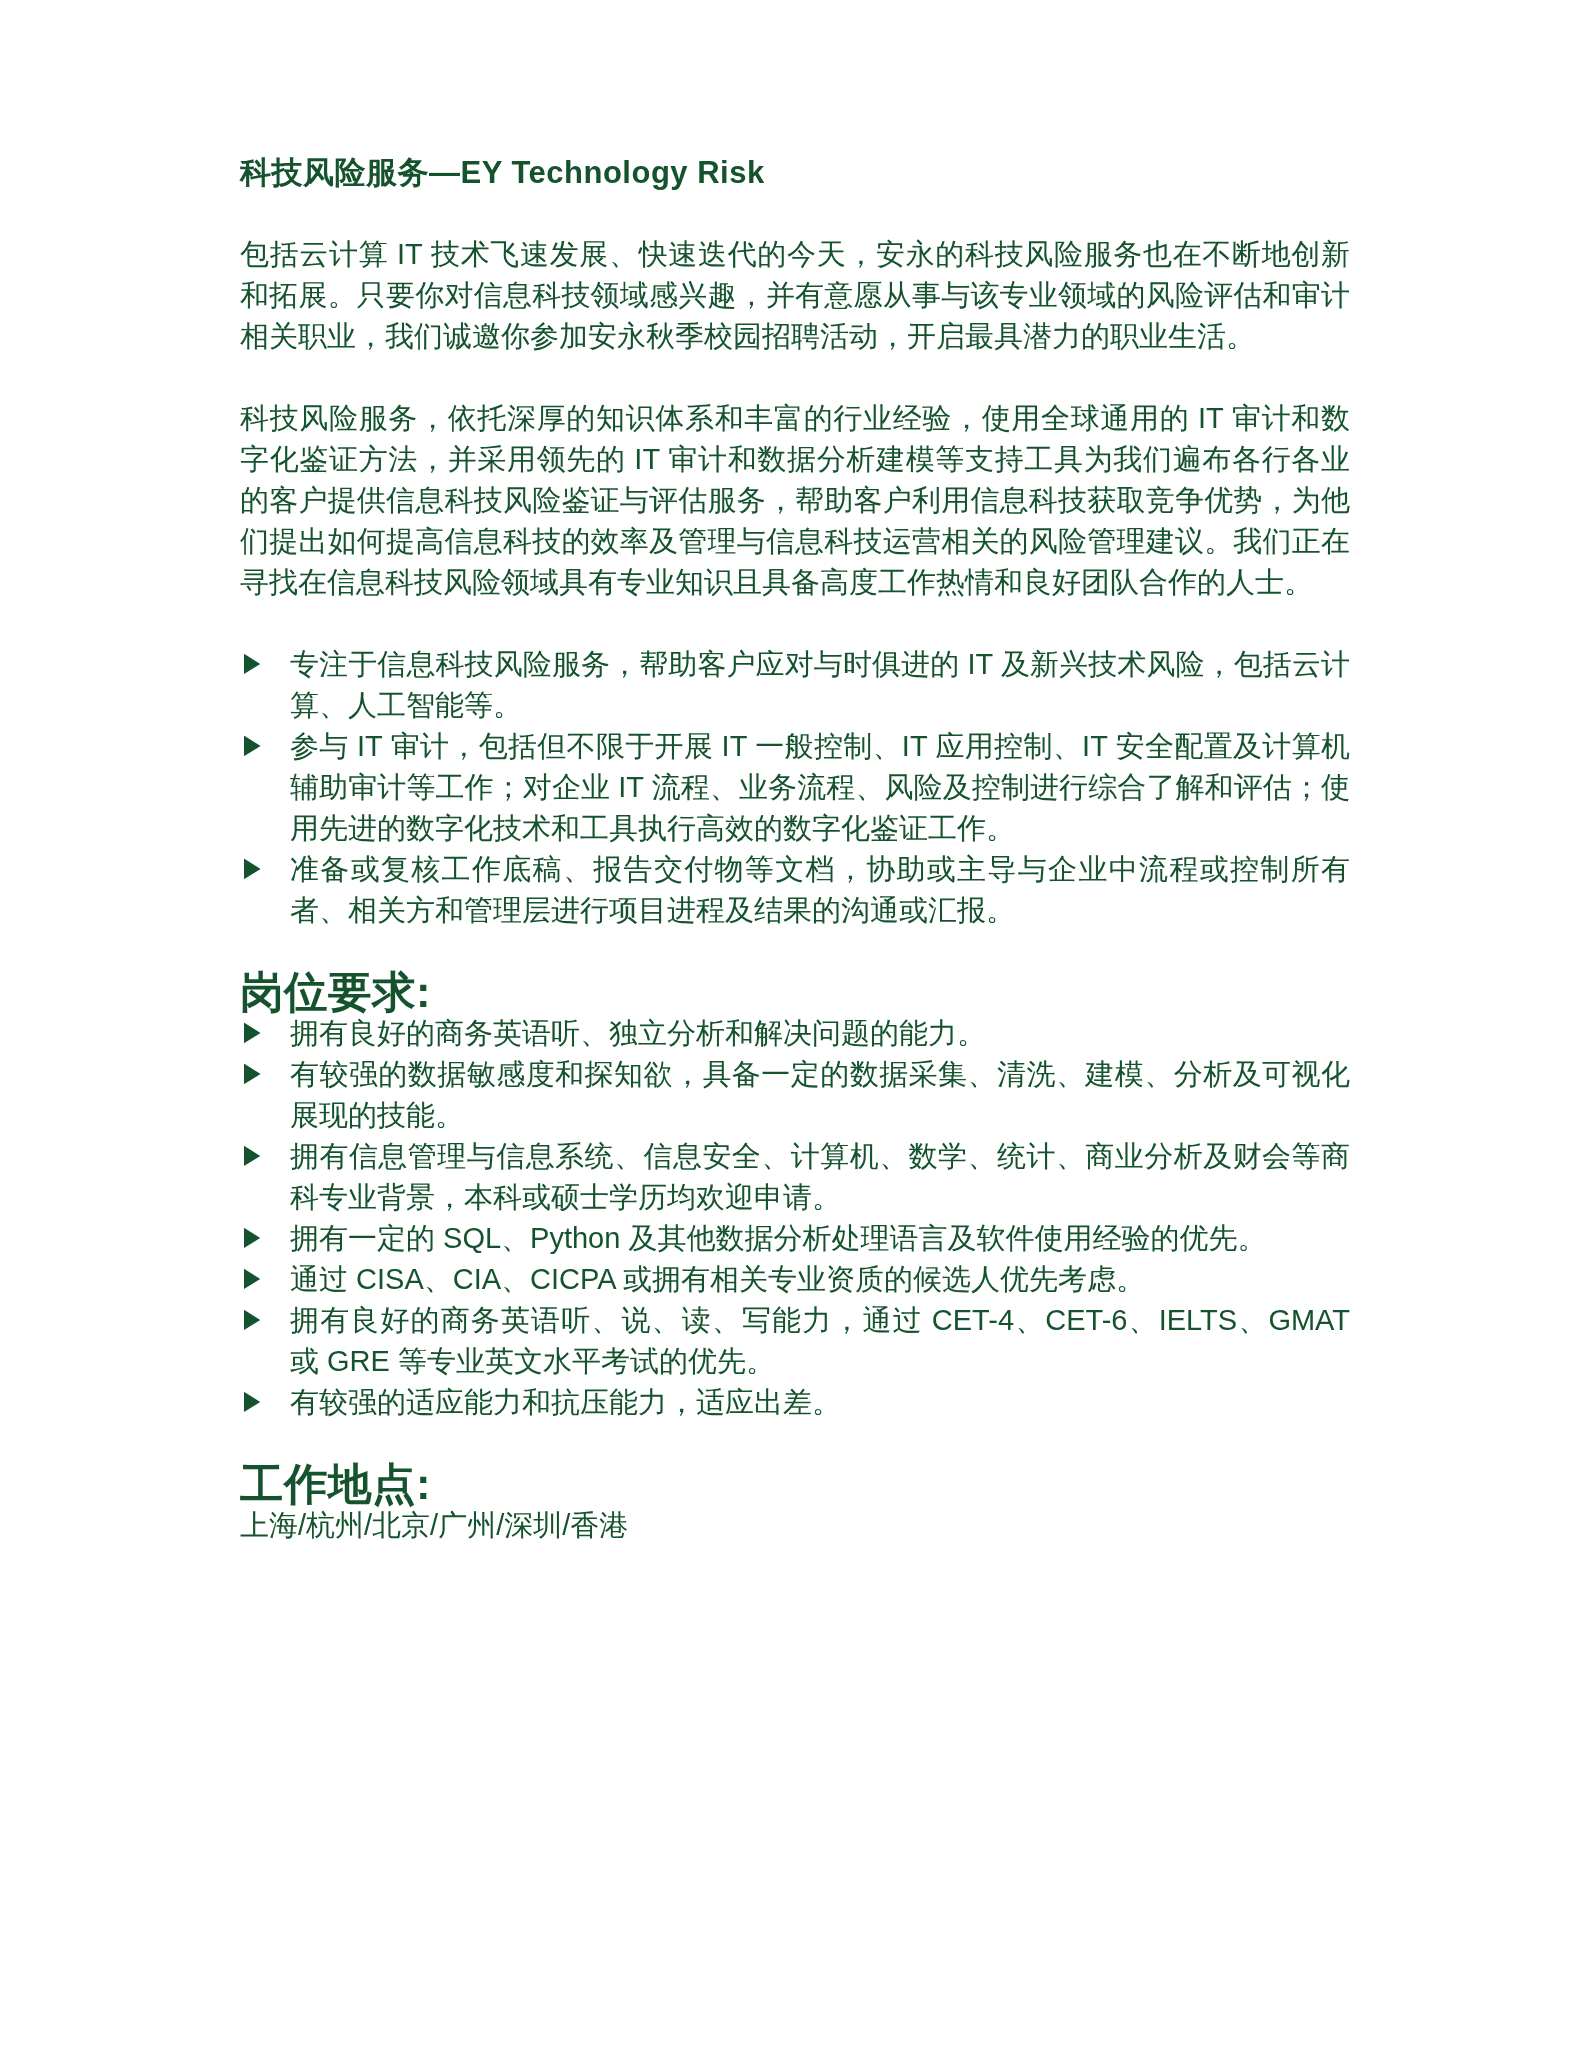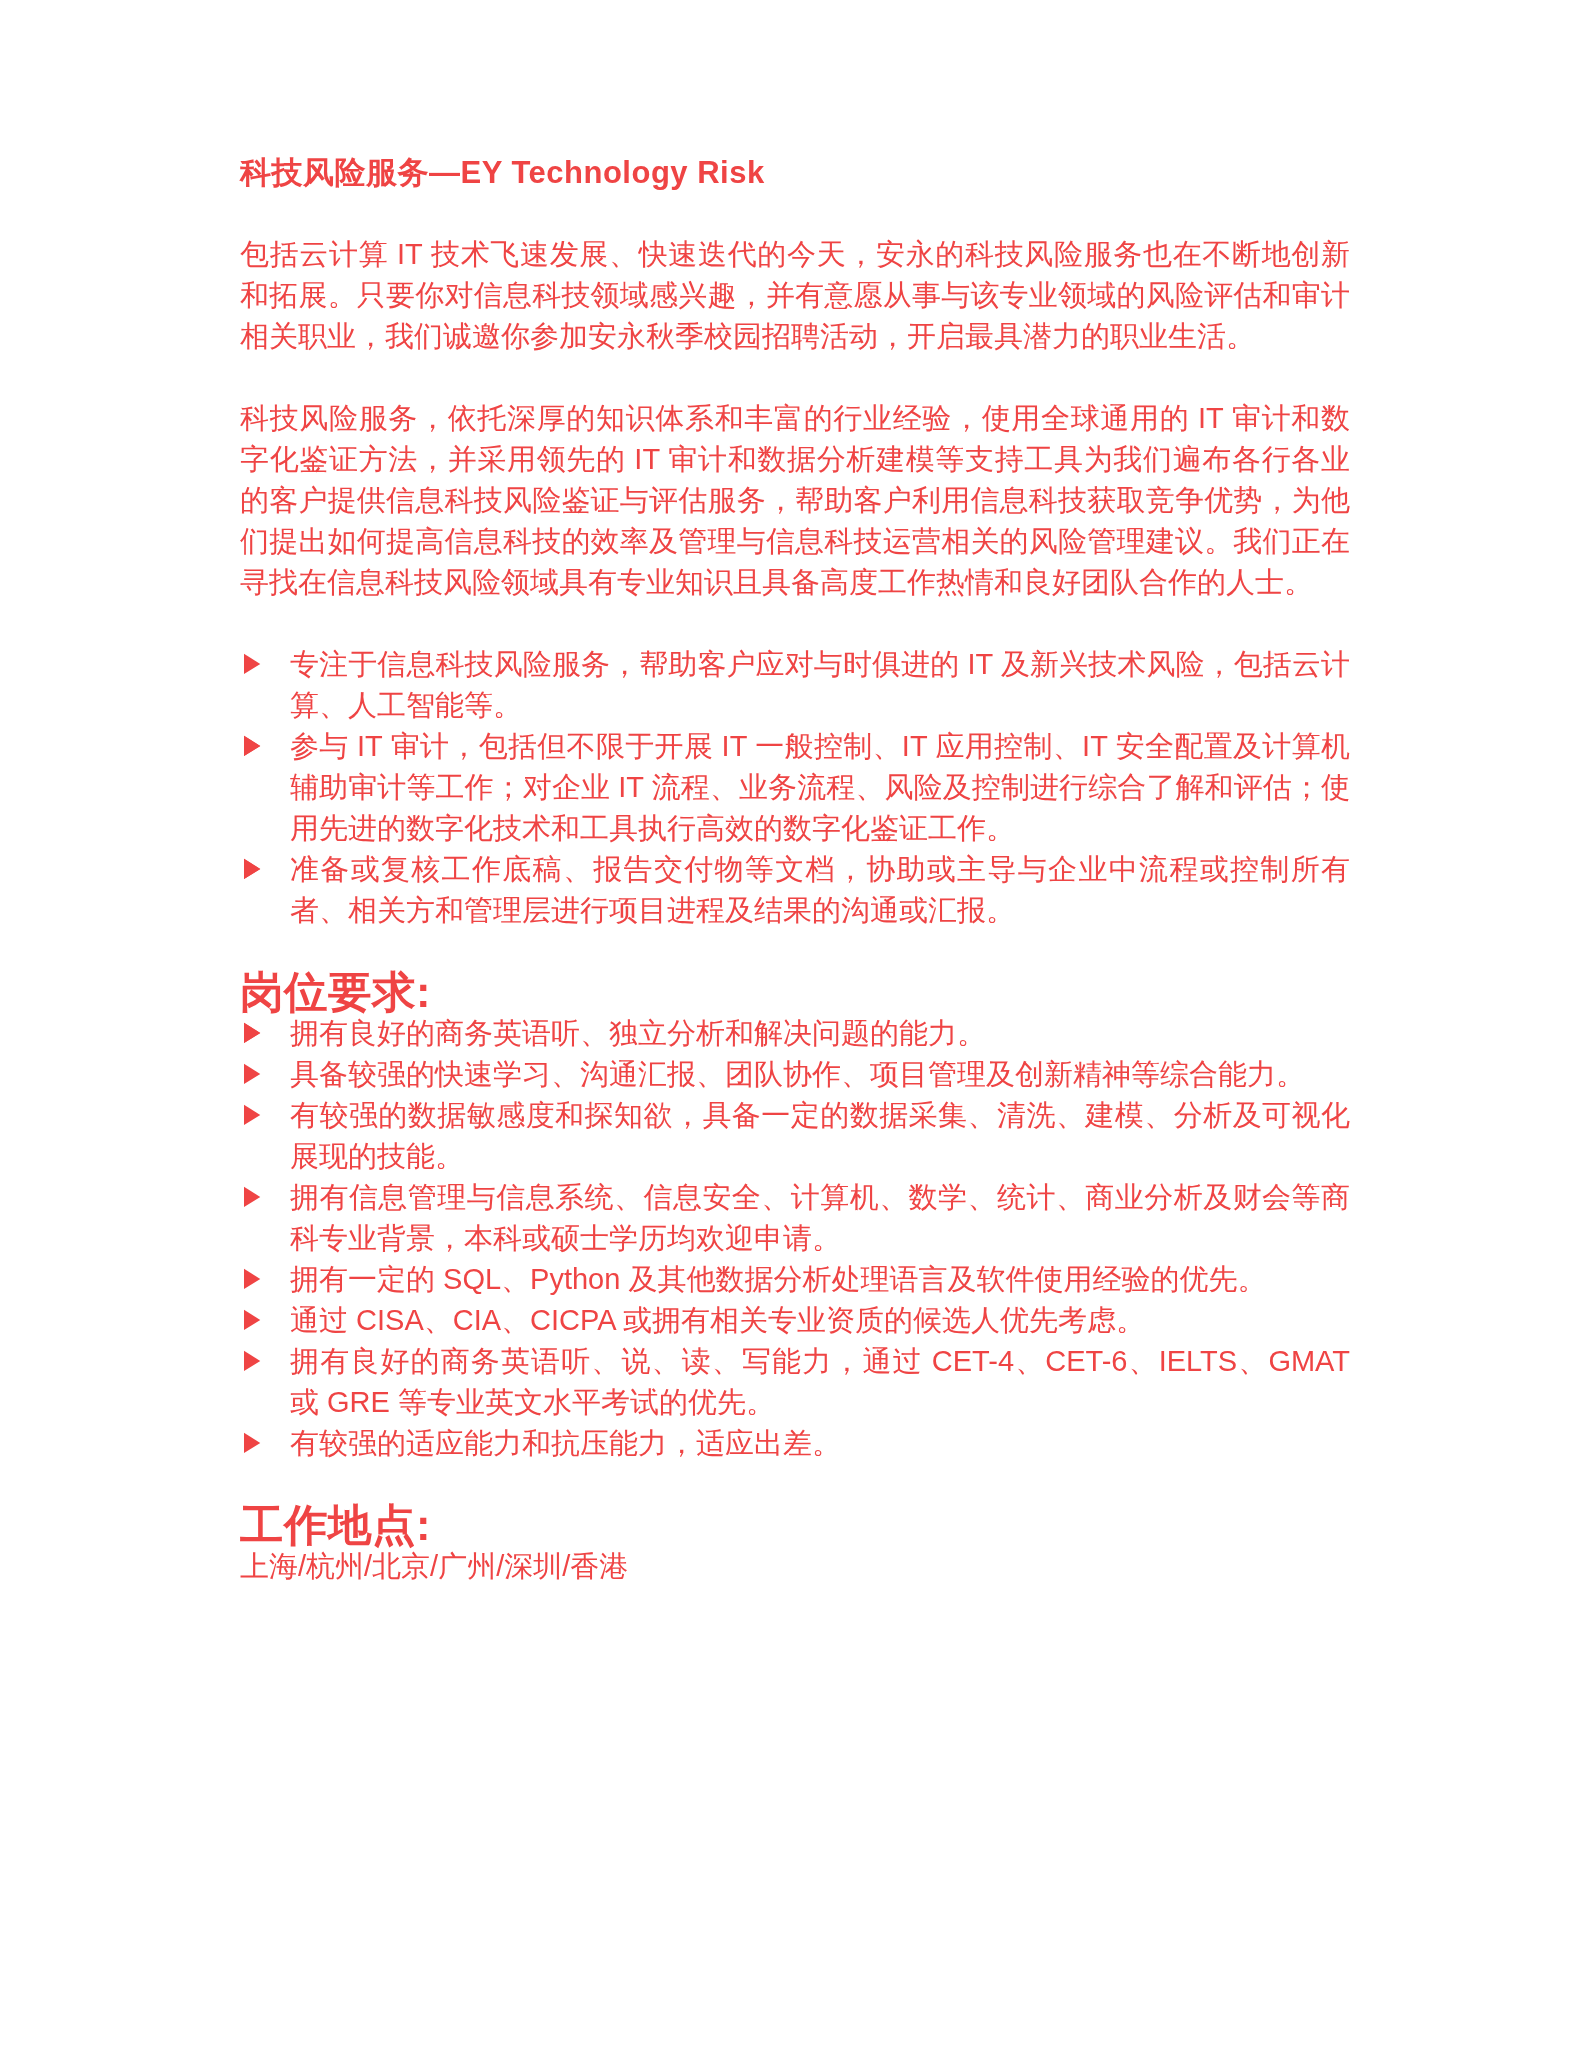--- a/index.html
+++ b/index.html
@@ -6,21 +6,21 @@
     margin: 0;
     padding: 0;
     background: #ffffff;
   }
   .page {
     position: relative;
     width: 1587px;
     height: 1920px;
     box-sizing: border-box;
     background: #ffffff;
-    color: #ef4444;
+    color: #14532d;
     padding: 152px 237px 0 240px;
     font-family: "Liberation Sans", sans-serif;
     font-size: 29px;
     line-height: 41px;
     overflow: hidden;
   }
   .doc-title {
     font-weight: bold;
     font-size: 31px;
     line-height: 41px;
@@ -96,21 +96,20 @@
   <ul class="bullet-list">
     <li>
       <span class="bullet">▶</span>
     </li>
     <li>
       <span class="bullet">▶</span>
       <span class="li-text">拥有良好的商务英语听、独立分析和解决问题的能力。</span>
     </li>
     <li>
       <span class="bullet">▶</span>
-      <span class="li-text">具备较强的快速学习、沟通汇报、团队协作、项目管理及创新精神等综合能力。</span>
     </li>
     <li>
       <span class="bullet">▶</span>
       <span class="li-text">有较强的数据敏感度和探知欲，具备一定的数据采集、清洗、建模、分析及可视化展现的技能。</span>
     </li>
     <li>
       <span class="bullet">▶</span>
       <span class="li-text">拥有信息管理与信息系统、信息安全、计算机、数学、统计、商业分析及财会等商科专业背景，本科或硕士学历均欢迎申请。</span>
     </li>
     <li>

